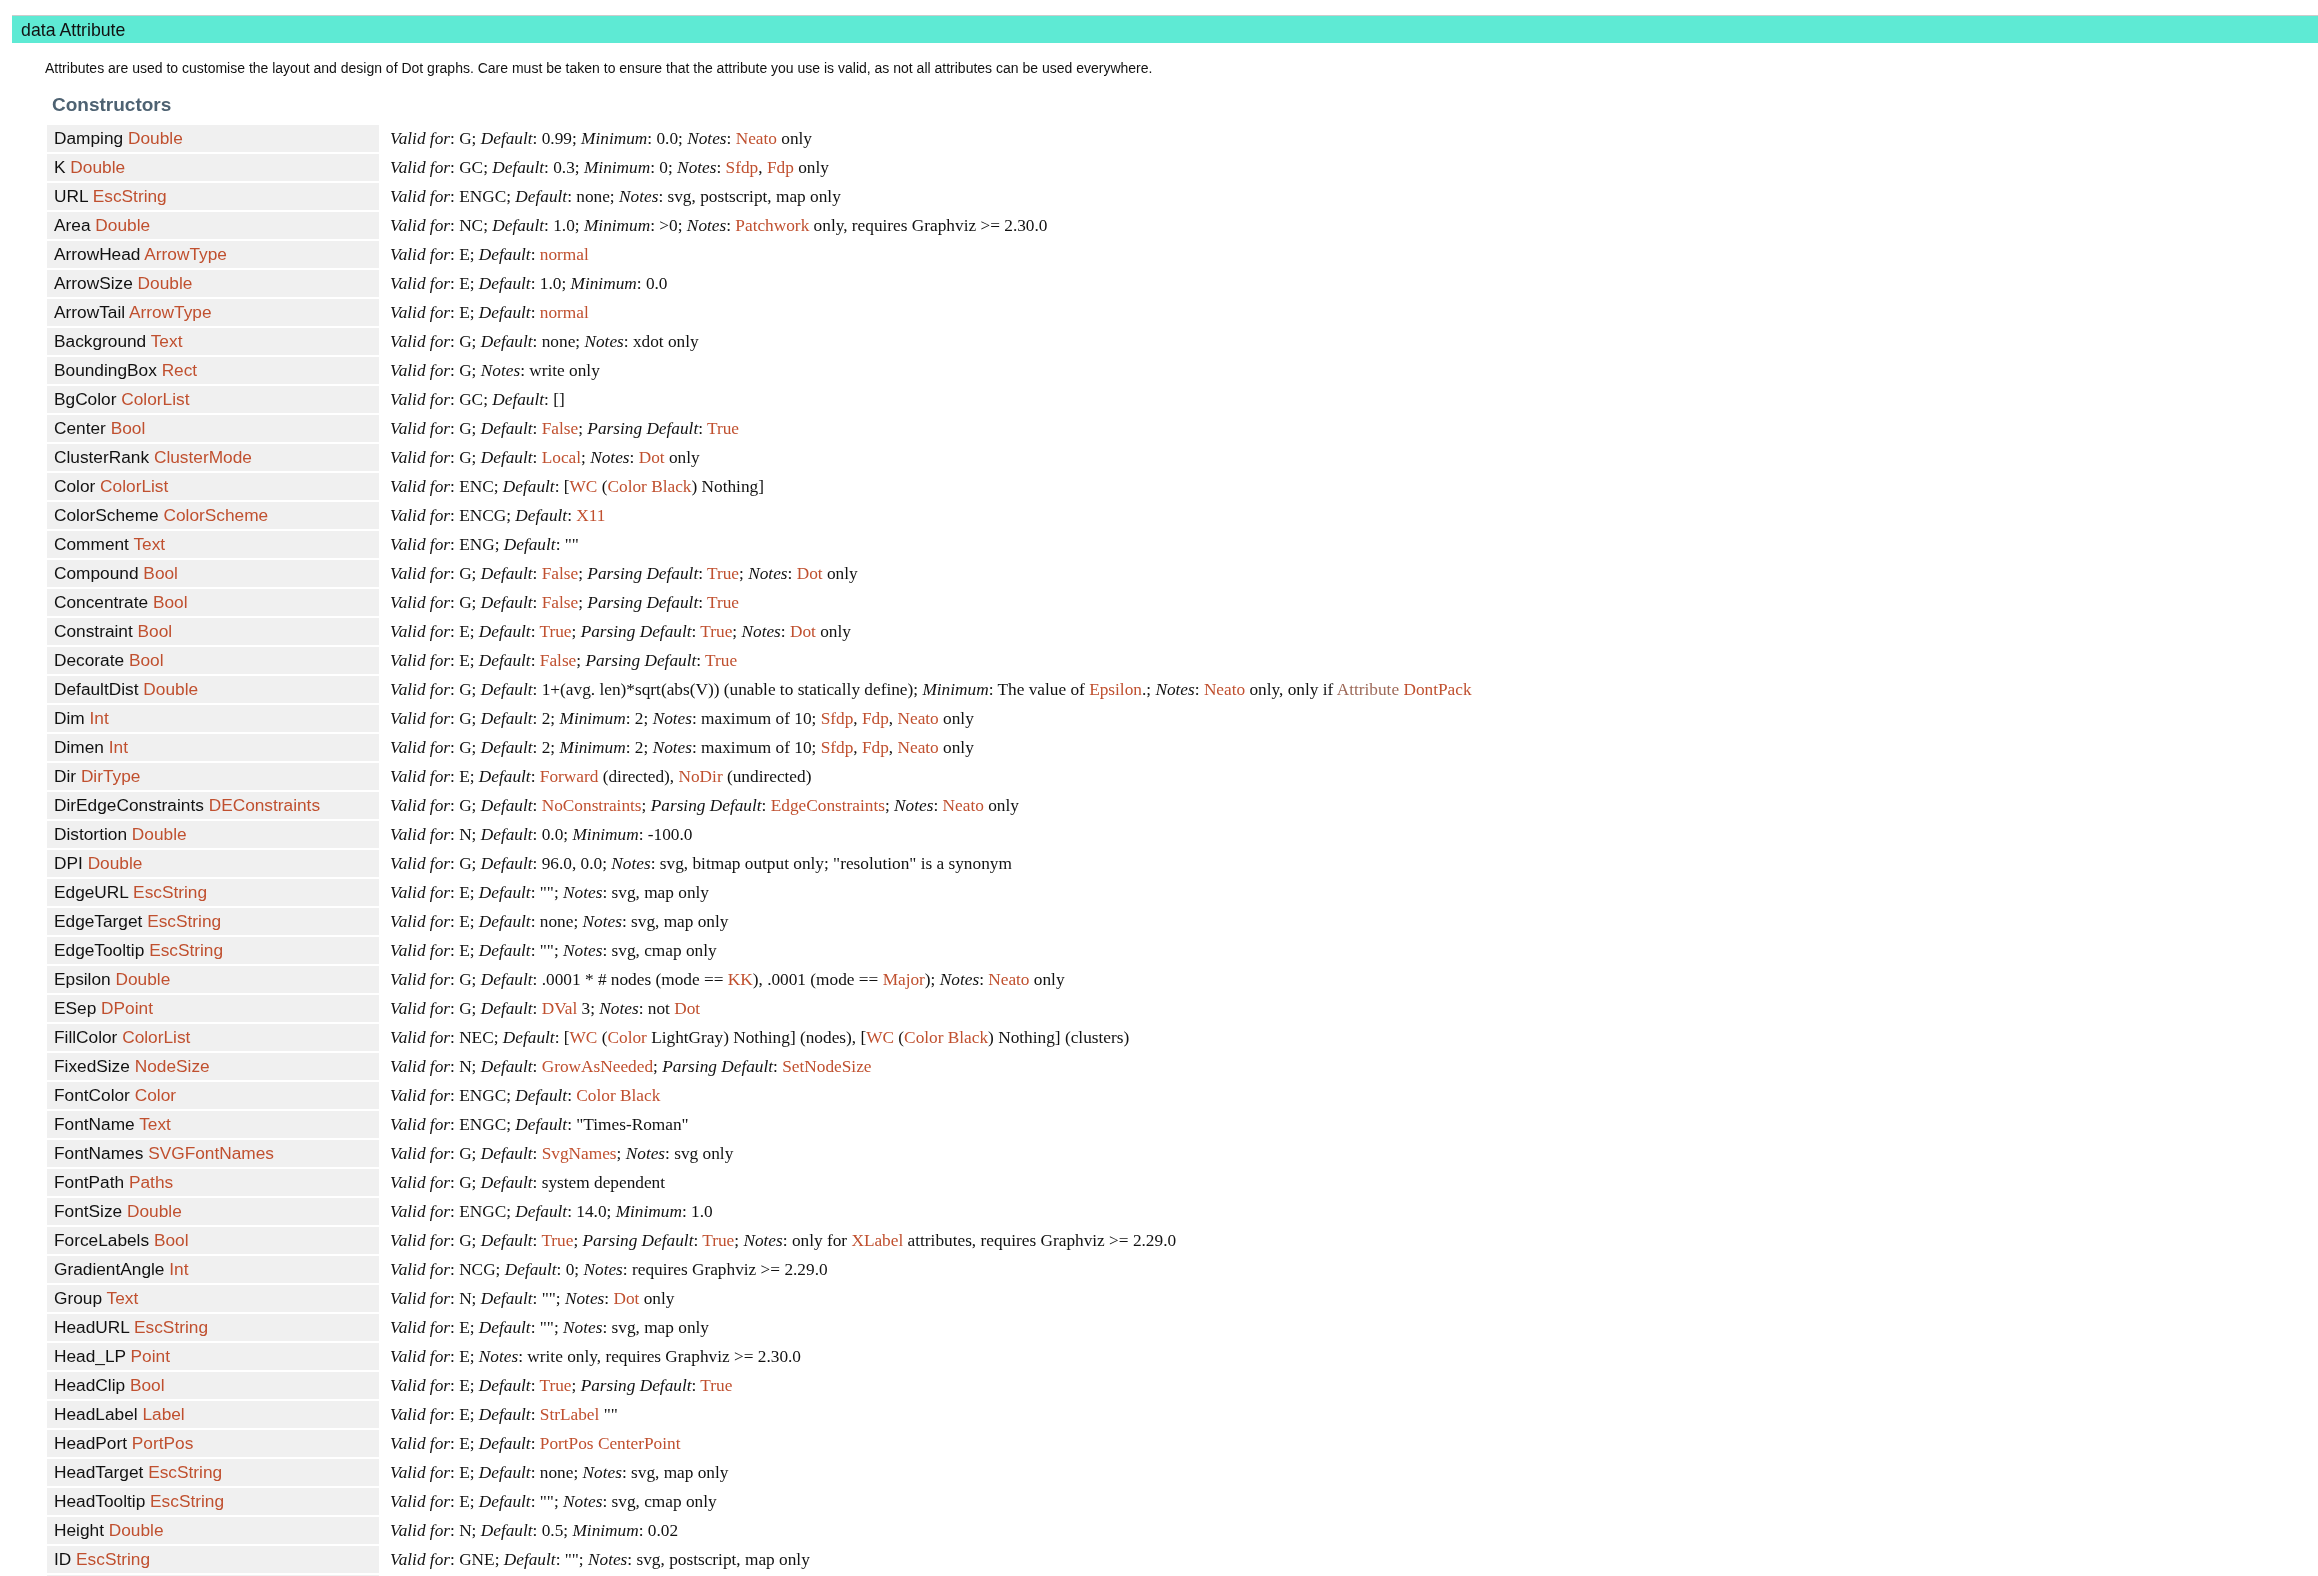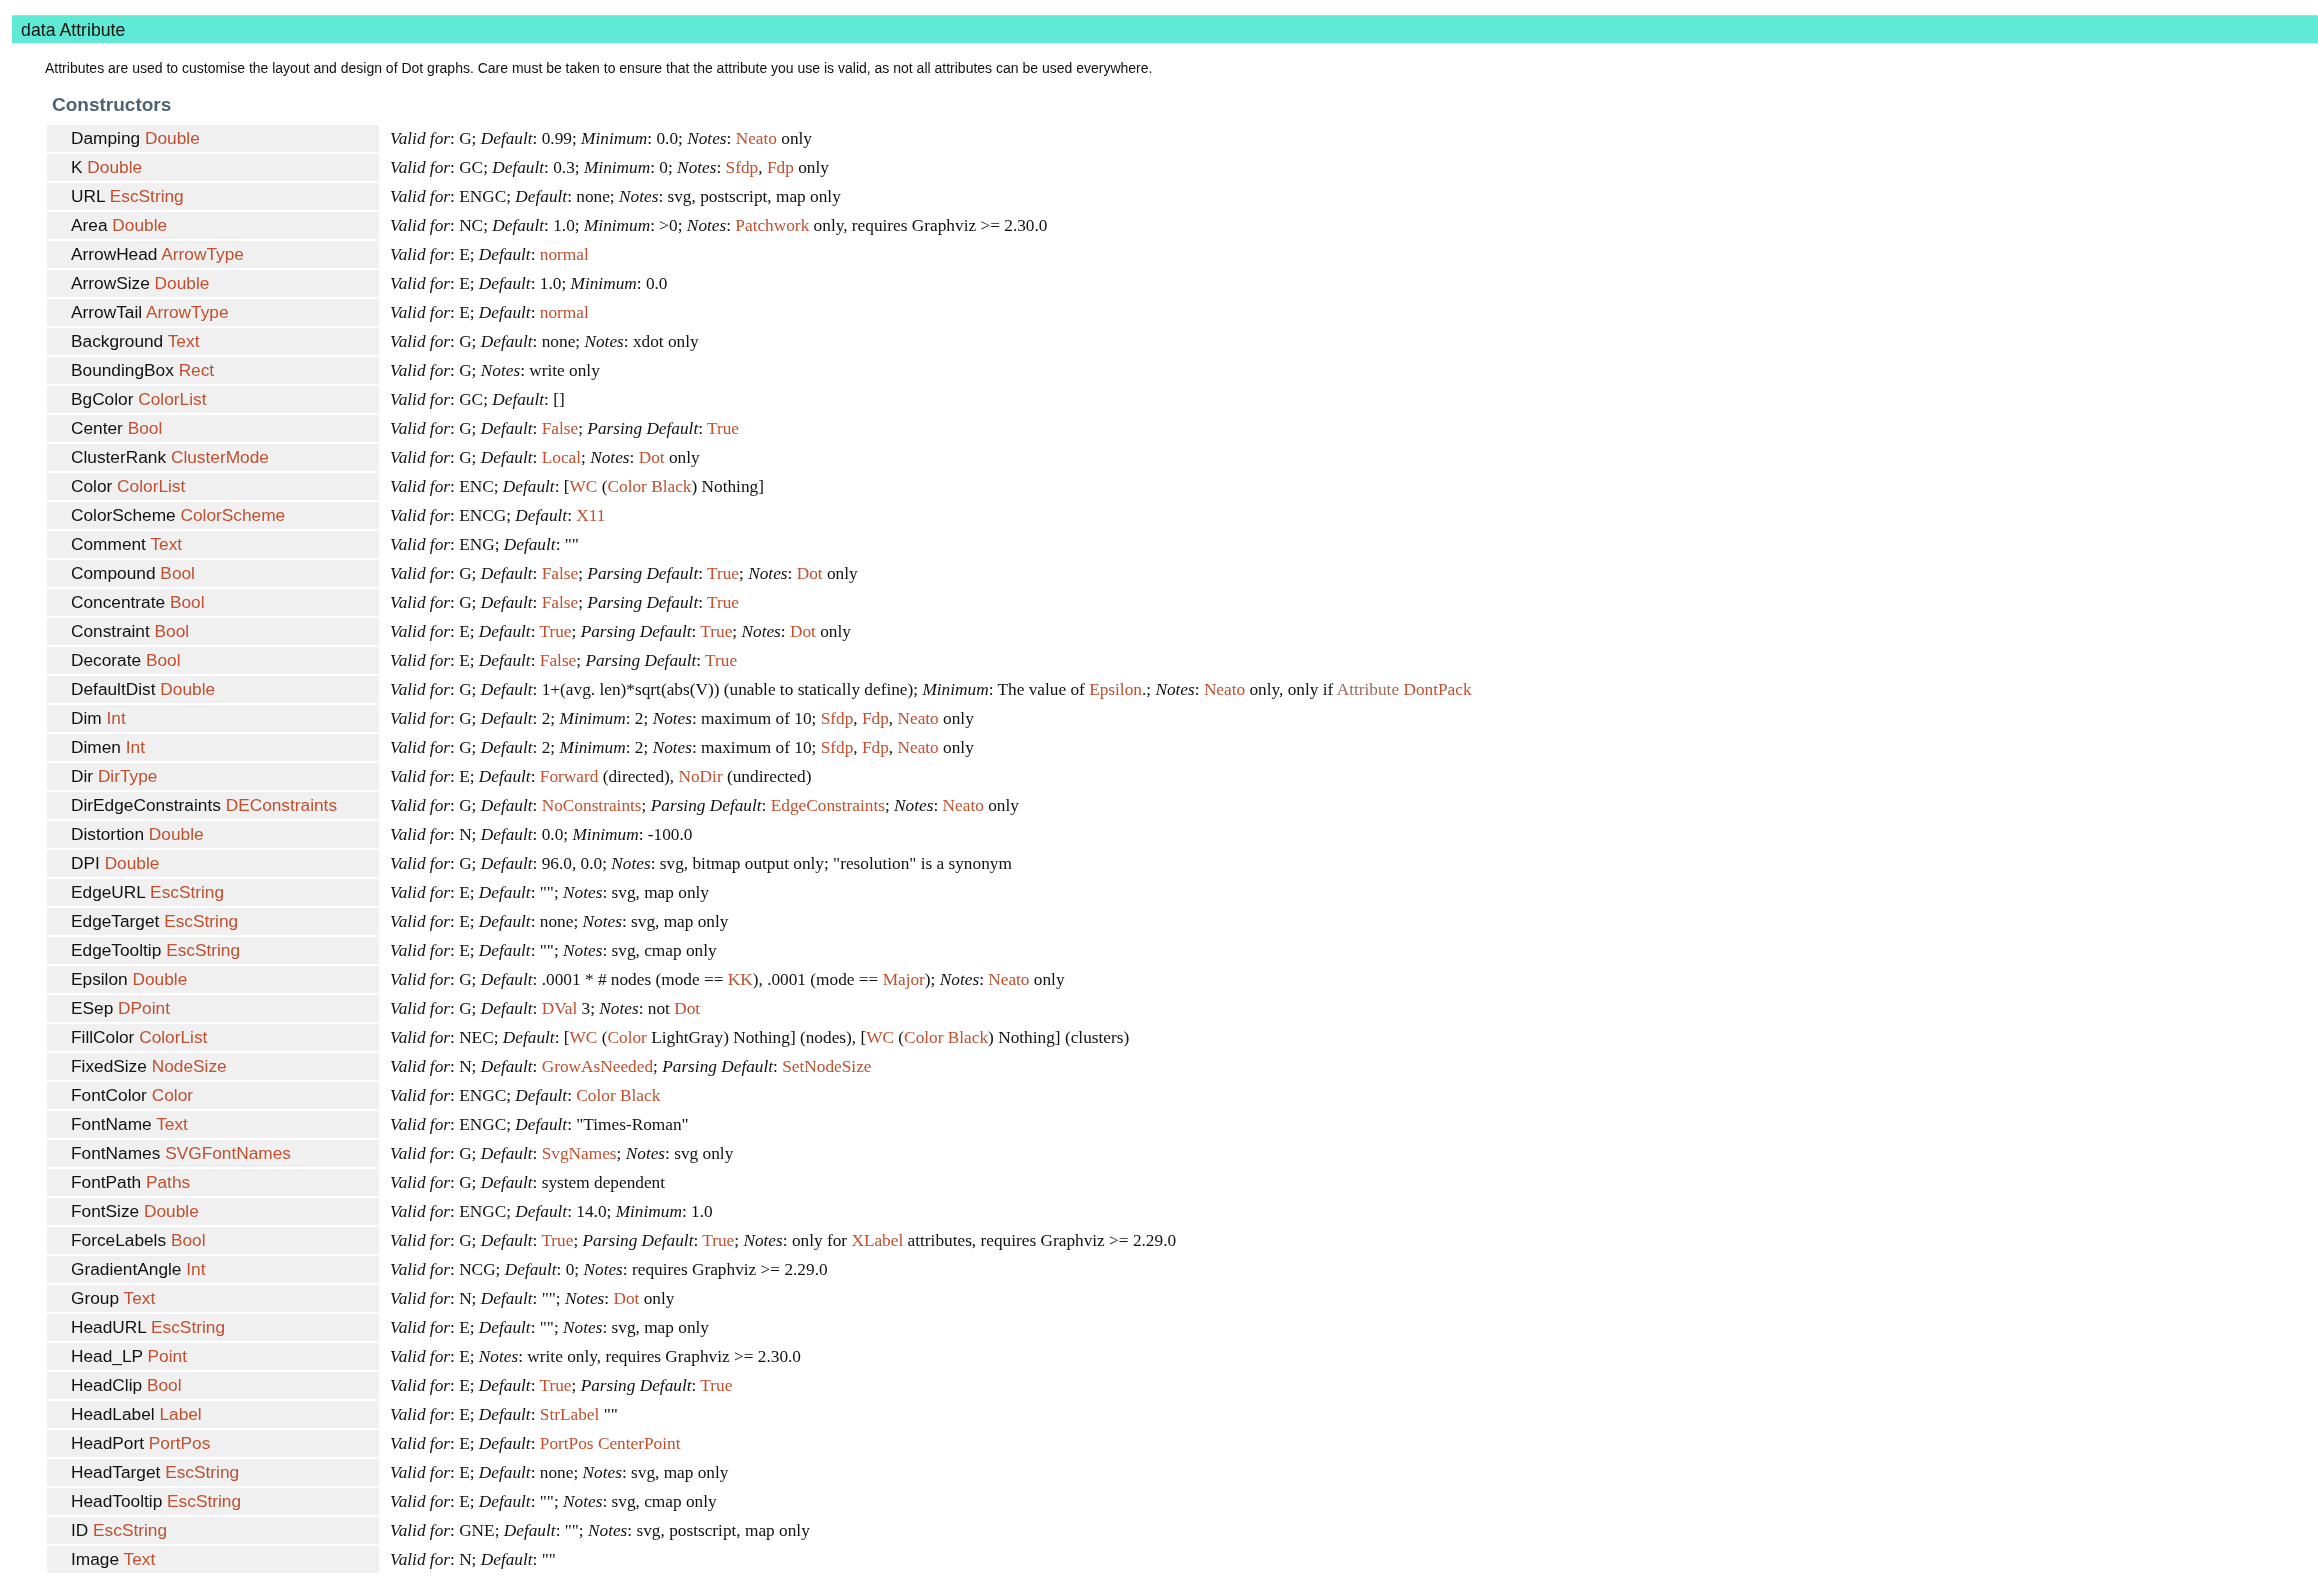--- a/index.html
+++ b/index.html
@@ -64,21 +64,21 @@
     white-space: nowrap;
   }
   .row .name-cell {
     position: absolute;
     left: 0;
     top: 0;
     width: 332px;
     height: 27px;
     background: #f0f0f0;
     box-sizing: border-box;
-    padding-left: 24px;
+    padding-left: 7px;
     line-height: 27px;
     font-size: 17.3px;
     overflow: hidden;
   }
   .row .desc-cell {
     position: absolute;
     left: 343px;
     top: 0;
     height: 27px;
     line-height: 27px;
@@ -295,20 +295,24 @@
     </div>
     <div class="row">
       <div class="name-cell"><span>HeadTarget</span> <a class="lnk">EscString</a></div>
       <div class="desc-cell"><span class="it">Valid for</span><span>: E; </span><span class="it">Default</span><span>: none; </span><span class="it">Notes</span><span>: svg, map only</span></div>
     </div>
     <div class="row">
       <div class="name-cell"><span>HeadTooltip</span> <a class="lnk">EscString</a></div>
       <div class="desc-cell"><span class="it">Valid for</span><span>: E; </span><span class="it">Default</span><span>: ""; </span><span class="it">Notes</span><span>: svg, cmap only</span></div>
     </div>
     <div class="row">
+      <div class="name-cell"><span>Height</span> <a class="lnk">Double</a></div>
+      <div class="desc-cell"><span class="it">Valid for</span><span>: N; </span><span class="it">Default</span><span>: 0.5; </span><span class="it">Minimum</span><span>: 0.02</span></div>
+    </div>
+    <div class="row">
       <div class="name-cell"><span>ID</span> <a class="lnk">EscString</a></div>
       <div class="desc-cell"><span class="it">Valid for</span><span>: GNE; </span><span class="it">Default</span><span>: ""; </span><span class="it">Notes</span><span>: svg, postscript, map only</span></div>
     </div>
     <div class="row">
       <div class="name-cell"><span>Image</span> <a class="lnk">Text</a></div>
       <div class="desc-cell"><span class="it">Valid for</span><span>: N; </span><span class="it">Default</span><span>: ""</span></div>
     </div>
   </div>
 
 

